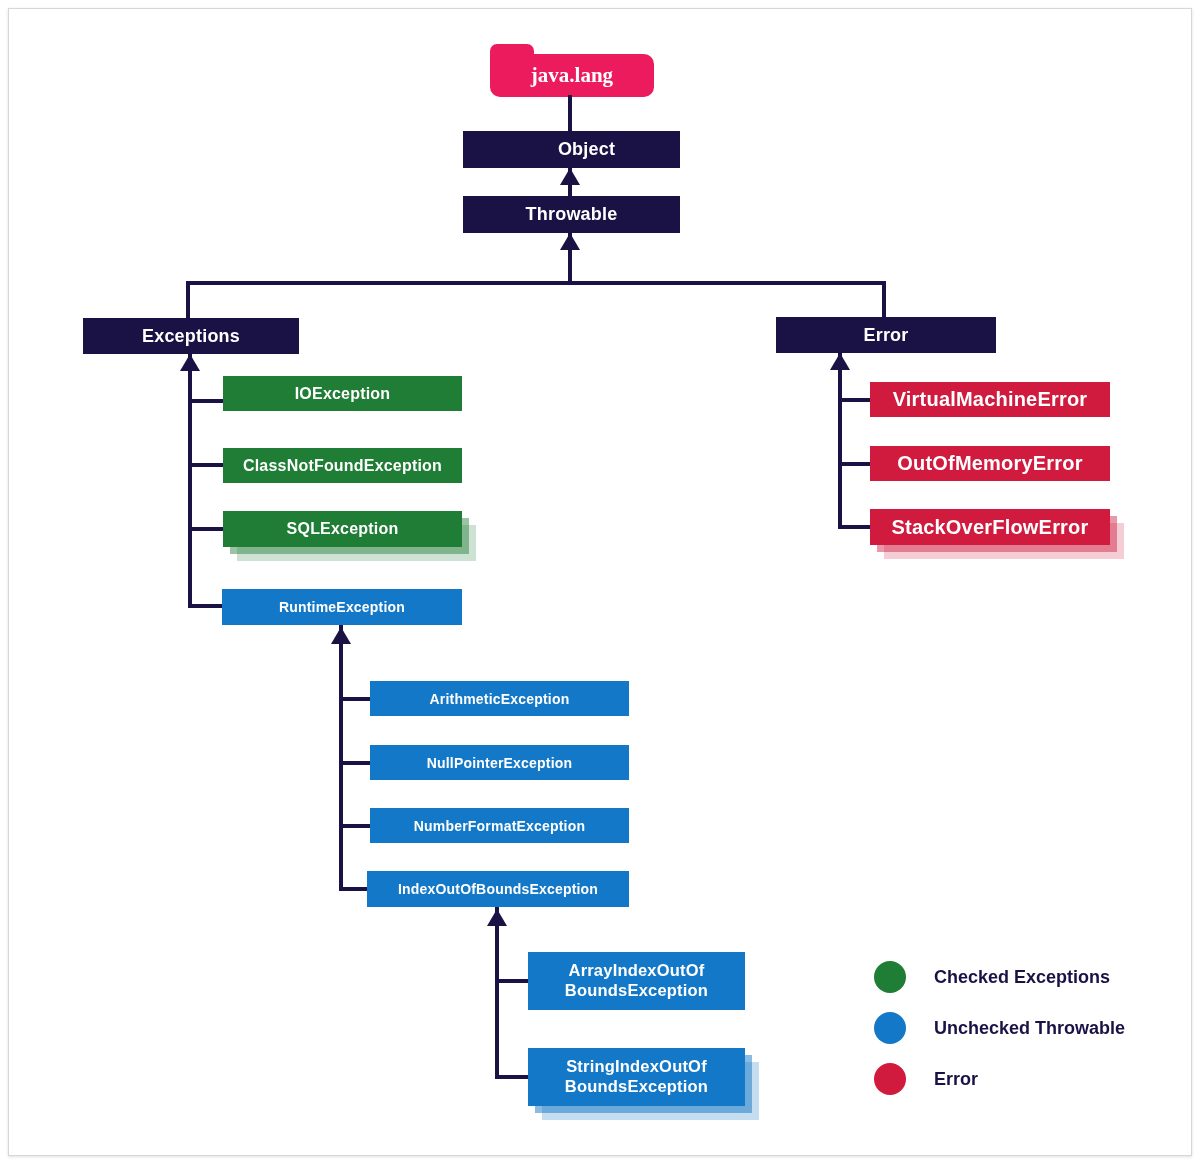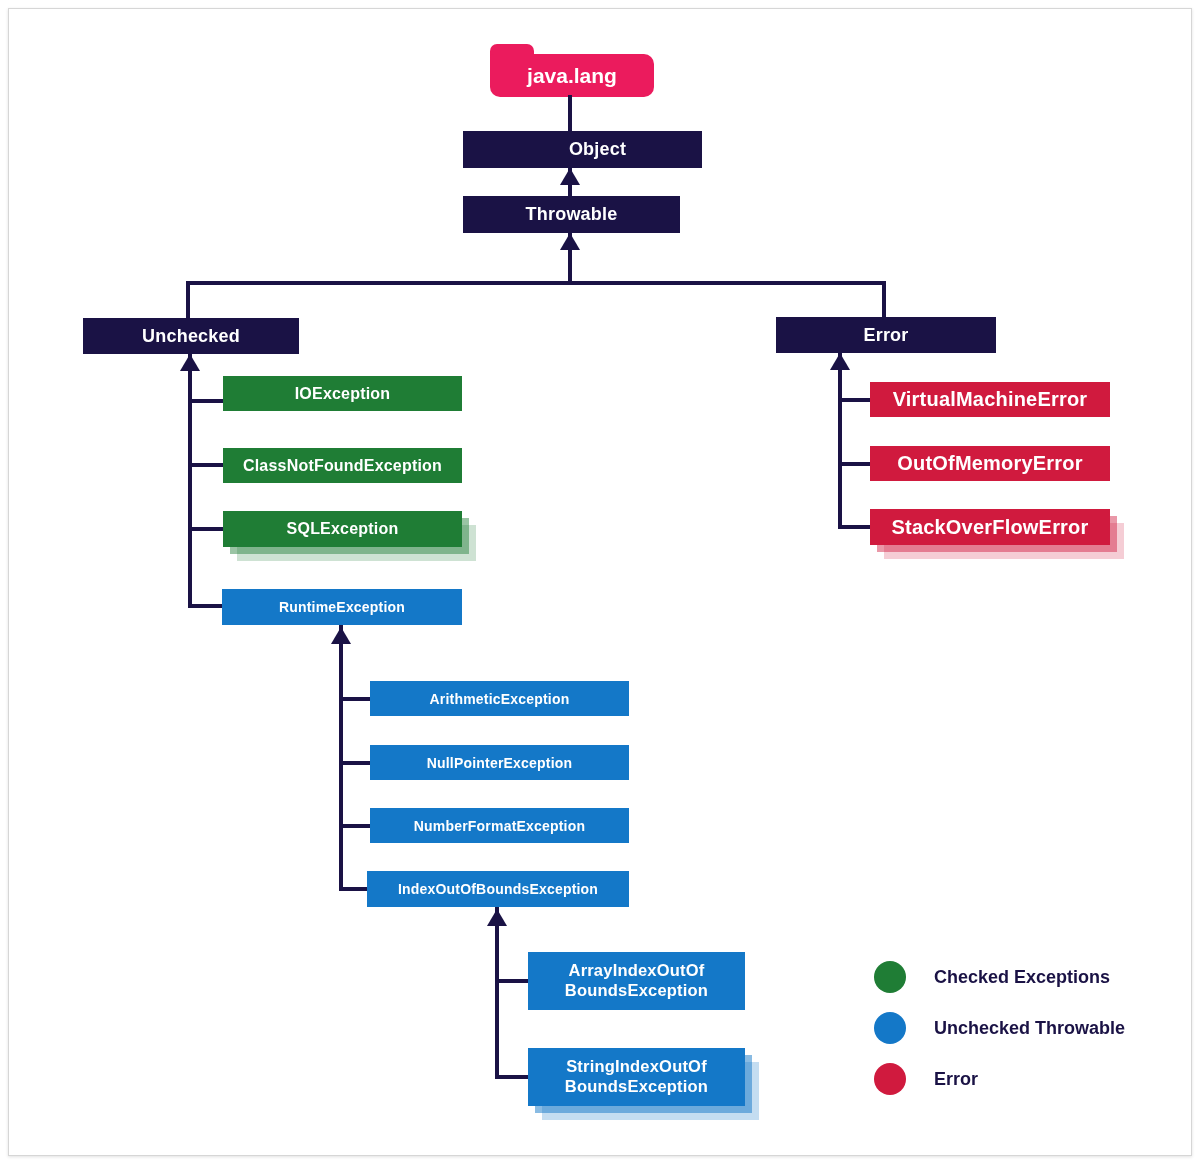--- a/index.html
+++ b/index.html
@@ -28,21 +28,21 @@
   .two-line{white-space:pre-line;line-height:1.2;font-size:16.5px;}
   .line{position:absolute;background:#1a1245;}
   .arrow-up{
     position:absolute;width:0;height:0;
     border-left:10px solid transparent;border-right:10px solid transparent;
     border-bottom:17px solid #1a1245;
   }
   .pkg-tab{position:absolute;left:490px;top:44px;width:44px;height:24px;border-radius:7px 7px 0 0;}
   .pkg-body{
     position:absolute;left:490px;top:54px;width:164px;height:43px;border-radius:4px 10px 10px 10px;
-    display:flex;align-items:center;justify-content:center;color:#fff;font-weight:bold;font-size:21px;
+    display:flex;align-items:center;justify-content:center;color:#fff;font-weight:bold;font-size:21px;font-family:Liberation Serif, serif;
   }
   .legend-row{position:absolute;display:flex;align-items:center;}
   .legend-dot{width:32px;height:32px;border-radius:50%;flex:0 0 auto;}
   .legend-label{margin-left:28px;color:#1a1245;font-weight:bold;font-size:18px;white-space:nowrap;}
 </style>
 </head>
 <body>
 
 <div class="frame"></div>
 
@@ -52,23 +52,23 @@
 <div class="line" style="left:568px;top:95px;width:4px;height:37px;"></div>
 <div class="line" style="left:568px;top:168px;width:4px;height:28px;"></div>
 <div class="arrow-up" style="left:560px;top:168px;"></div>
 <div class="line" style="left:568px;top:233px;width:4px;height:50px;"></div>
 <div class="arrow-up" style="left:560px;top:233px;"></div>
 
 <div class="line" style="left:186px;top:281px;width:700px;height:4px;"></div>
 <div class="line" style="left:186px;top:281px;width:4px;height:38px;"></div>
 <div class="line" style="left:882px;top:281px;width:4px;height:37px;"></div>
 
-<div class="node navy-box" style="left:463px;top:131px;width:239px;height:37px;padding-left:30px;">Object</div>
+<div class="node navy-box" style="left:463px;top:131px;width:217px;height:37px;padding-left:30px;">Object</div>
 <div class="node navy-box" style="left:463px;top:196px;width:217px;height:37px;">Throwable</div>
-<div class="node navy-box" style="left:83px;top:318px;width:216px;height:36px;">Unchecked</div>
+<div class="node navy-box" style="left:83px;top:318px;width:216px;height:36px;">Exceptions</div>
 <div class="node navy-box" style="left:776px;top:317px;width:220px;height:36px;">Error</div>
 
 <div class="line" style="left:188px;top:354px;width:4px;height:254px;"></div>
 <div class="arrow-up" style="left:180px;top:354px;"></div>
 <div class="line" style="left:190px;top:399px;width:33px;height:4px;"></div>
 <div class="line" style="left:190px;top:463px;width:33px;height:4px;"></div>
 <div class="line" style="left:190px;top:527px;width:33px;height:4px;"></div>
 <div class="line" style="left:188px;top:604px;width:34px;height:4px;"></div>
 
 <div class="node green-box" style="left:223px;top:376px;width:239px;height:35px;">IOException</div>

